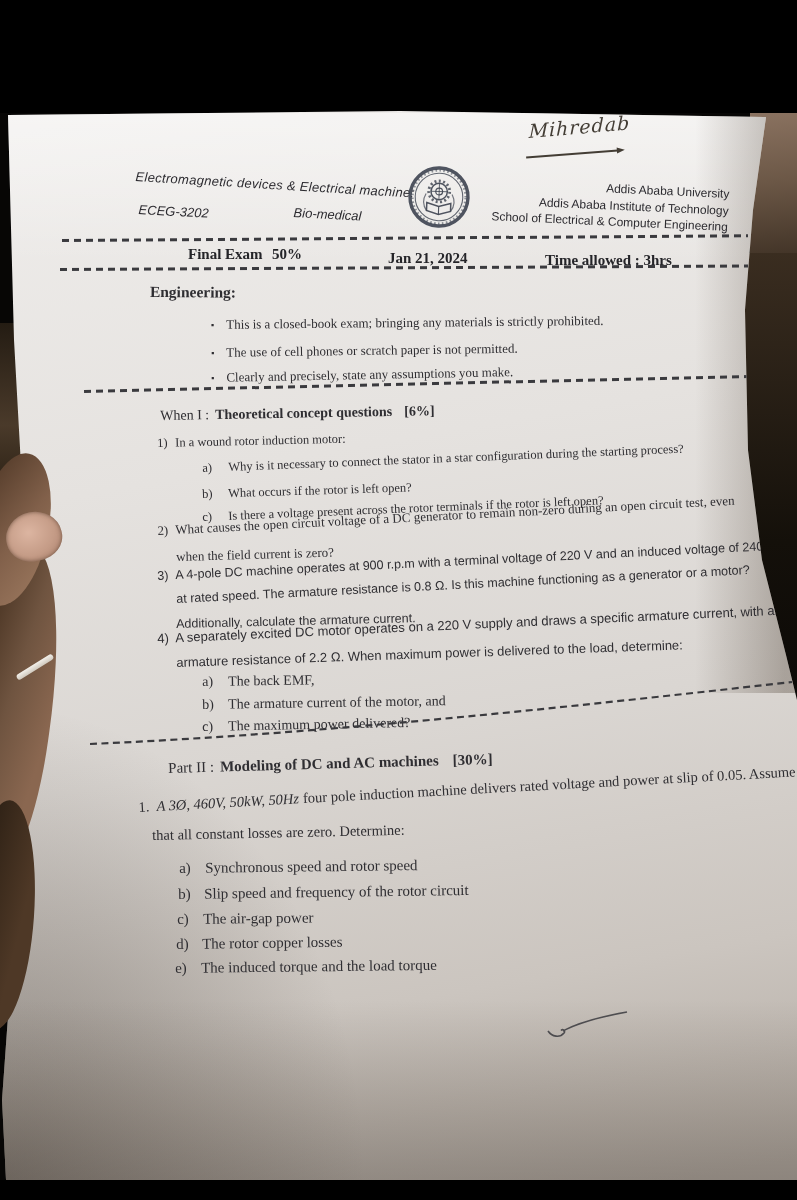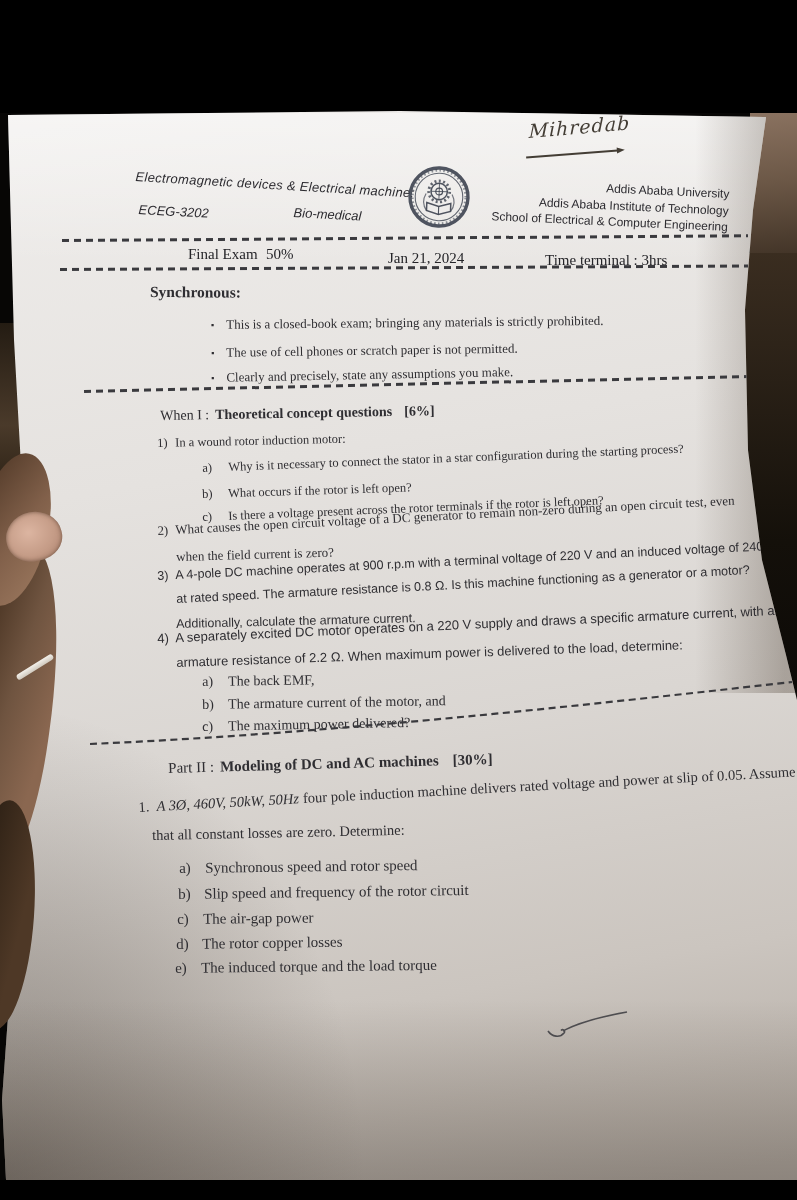--- a/index.html
+++ b/index.html
@@ -58,23 +58,23 @@
   
   #course-title{left:136px;top:169px;font-size:13px;font-style:italic;transform:rotate(3.4deg);
     letter-spacing:.3px;color:#2c2b30;}
   #course-code{left:139px;top:202px;font-size:13px;font-style:italic;transform:rotate(3deg);color:#2c2b30;}
   #program{left:294px;top:205px;font-size:13px;font-style:italic;transform:rotate(3deg);color:#2c2b30;}
   #seal{position:absolute;left:407px;top:165px;width:64px;height:64px;z-index:2;transform:rotate(2deg);}
   #univ{left:488px;top:175px;width:242px;text-align:right;font-size:12px;line-height:16.5px;
     transform:rotate(2.6deg);color:#2c2b30;white-space:normal;}
 
   
-  .exam{font-weight:normal;font-size:15px;color:#242428;}
+  .exam{font-weight:bold;font-size:15px;color:#242428;}
   #exam-type{left:188px;top:246px;}
-  #exam-weight{left:266px;top:246px;}
+  #exam-weight{left:272px;top:246px;}
   #exam-date{left:388px;top:250px;}
   #exam-time{left:545px;top:252px;}
 
   
   #instr-head{left:150px;top:283px;font-size:15.5px;font-weight:bold;transform:rotate(.4deg);}
   .bullet{left:211px;font-size:12.5px;}
   .bullet .bmark{display:inline-block;font-size:9px;vertical-align:1px;margin-right:12px;}
   #bul0{top:317px;transform:rotate(-0.6deg);font-size:13px;}
   #bul1{top:345px;transform:rotate(-0.8deg);font-size:13px;}
   #bul2{top:370px;transform:rotate(-1.1deg);font-size:13px;}
@@ -169,24 +169,24 @@
     <div class="t sans" id="univ">
       <div>Addis Ababa University</div>
       <div>Addis Ababa Institute of Technology</div>
       <div>School of Electrical &amp; Computer Engineering</div>
     </div>
 
     <div class="dash" id="dash1"></div>
     <div class="t serif exam" id="exam-type">Final Exam</div>
     <div class="t serif exam" id="exam-weight">50%</div>
     <div class="t serif exam" id="exam-date">Jan 21, 2024</div>
-    <div class="t serif exam" id="exam-time">Time terminal : 3hrs</div>
+    <div class="t serif exam" id="exam-time">Time allowed : 3hrs</div>
     <div class="dash" id="dash2"></div>
 
-    <div class="t serif" id="instr-head">Synchronous:</div>
+    <div class="t serif" id="instr-head">Engineering:</div>
     <div class="t serif bullet" id="bul0">
       <span class="bmark">▪</span><span>This is a closed-book exam; bringing any materials is strictly prohibited.</span>
     </div>
     <div class="t serif bullet" id="bul1">
       <span class="bmark">▪</span><span>The use of cell phones or scratch paper is not permitted.</span>
     </div>
     <div class="t serif bullet" id="bul2">
       <span class="bmark">▪</span><span>Clearly and precisely, state any assumptions you make.</span>
     </div>
     <div class="dash" id="dash3"></div>

